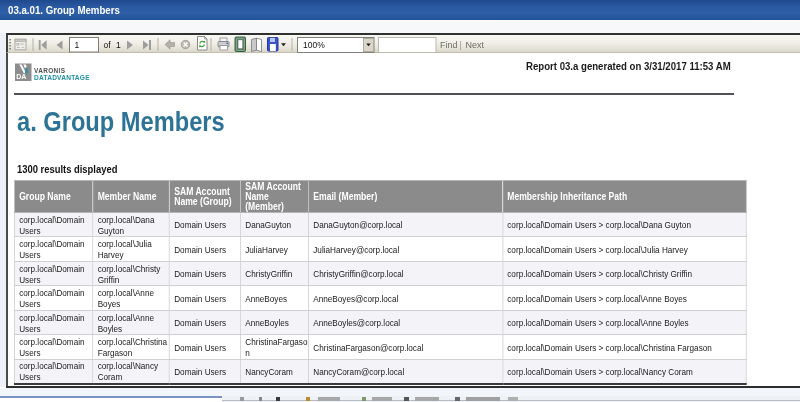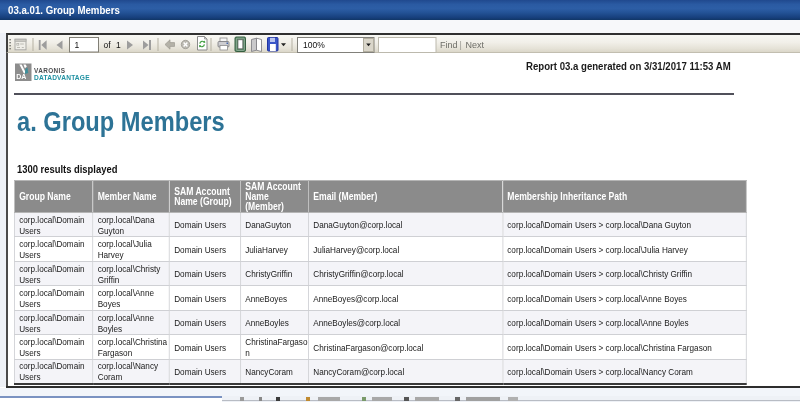--- a/index.html
+++ b/index.html
@@ -1,20 +1,20 @@
 <!DOCTYPE html>
 <html><head>
 <meta charset="utf-8">
 <style>
 html,body{margin:0;padding:0;}
 body{font-family:"Liberation Sans",sans-serif;}
 #stage{position:relative;width:800px;height:402px;overflow:hidden;background:#ffffff;}
 .abs{position:absolute;}
 
-#titlebar{left:0;top:0;width:800px;height:20px;
+#titlebar{left:0;top:0;width:800px;height:32px;
 background:linear-gradient(180deg,#20498e 0%,#2a5aa2 22%,#2d5ea6 42%,#245397 62%,#173f7c 88%,#113666 100%);
 color:#ffffff;font-size:11px;font-weight:bold;line-height:20px;}
 #titletext{position:absolute;left:8px;top:0;transform:scaleX(0.88);transform-origin:left top;white-space:nowrap;}
 
 #strip{left:0;top:20px;width:800px;height:13px;background:#f7f8fa;}
 
 #gutter{left:0;top:33px;width:6px;height:354px;background:#eef1f7;}
 #lborder{left:6px;top:33px;width:2px;height:354px;background:#4a4a4a;}
 
 #toolbar{left:6px;top:33px;width:794px;height:20px;

